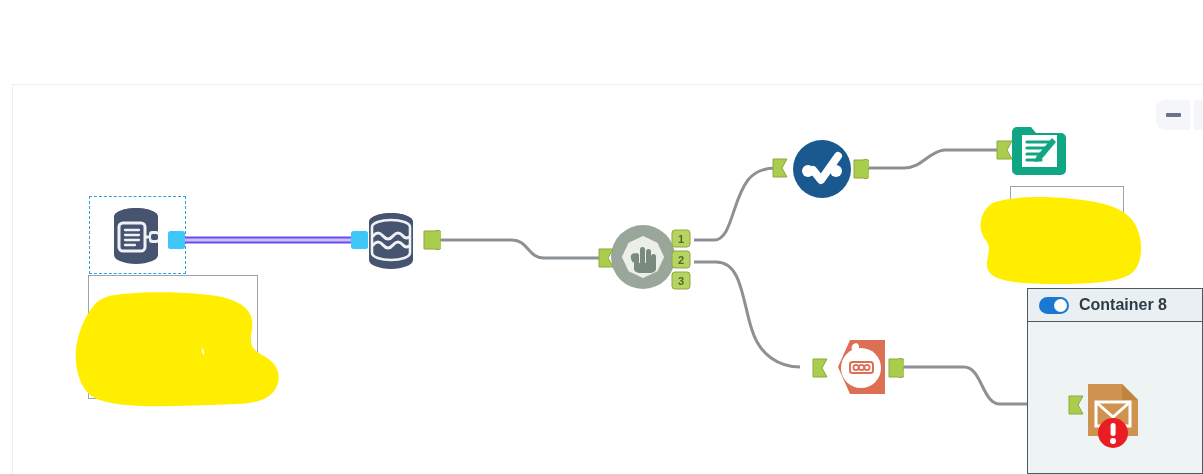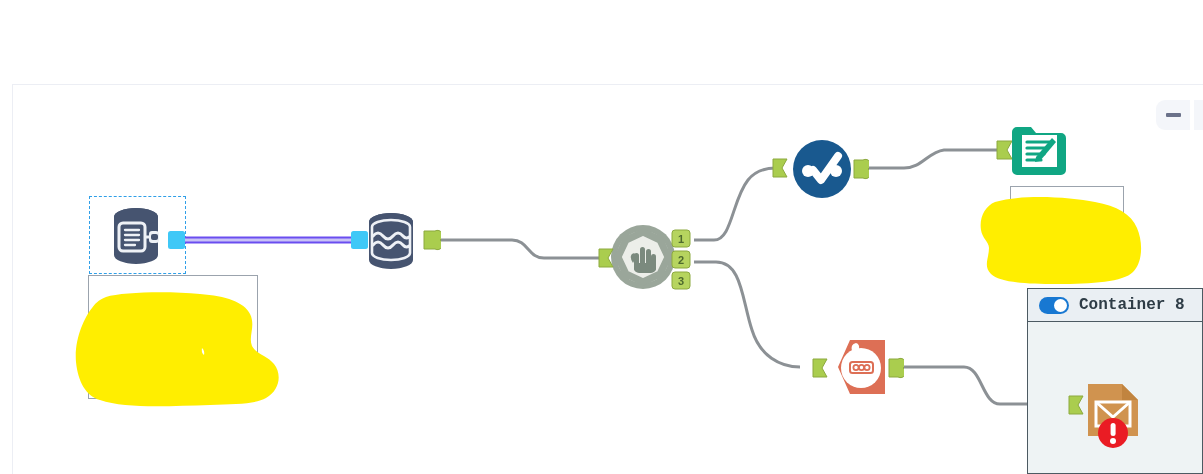--- a/index.html
+++ b/index.html
@@ -88,21 +88,20 @@
     width: 13px; height: 13px;
     border-radius: 50%;
     background: #ffffff;
   }
   .tc-title {
     margin-left: 10px;
     font-size: 16px;
     font-weight: bold;
     color: #2e3c46;
     white-space: nowrap;
-    font-family: Liberation Mono, monospace;
   }
   .tc-body { position: relative; }
 
   
   .winbtn {
     position: absolute;
     width: 34px;
     height: 30px;
     background: #f4f6fa;
     display: flex;

